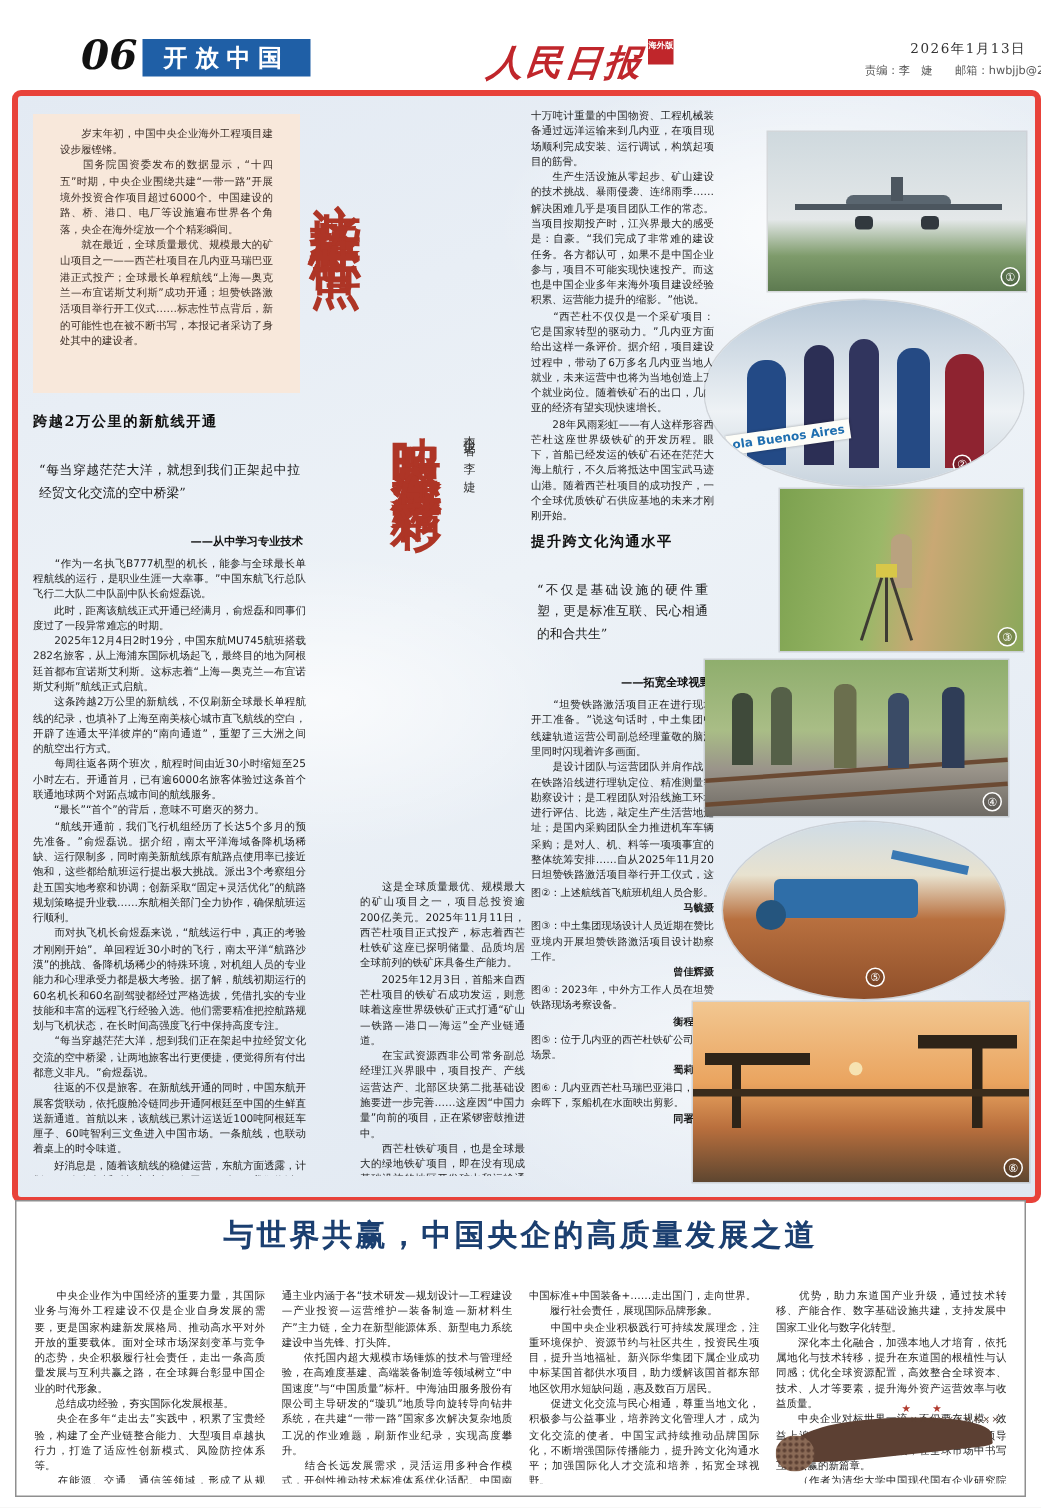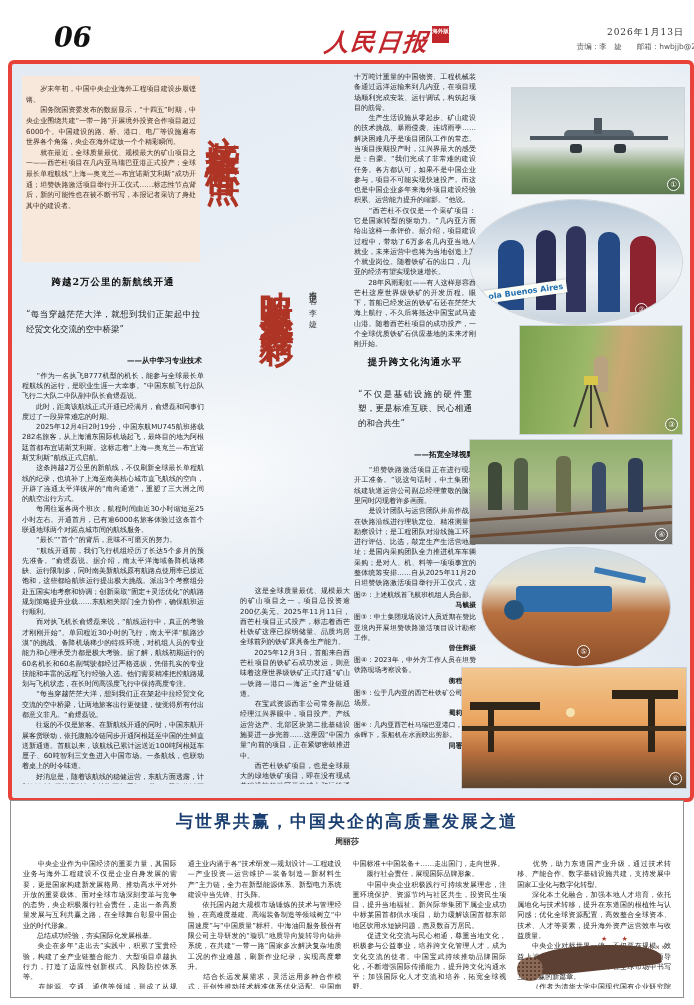--- a/index.html
+++ b/index.html
@@ -18,33 +18,33 @@
   .hdr-r .d1{font:9px "DejaVu Serif",serif;color:#333;letter-spacing:1px;}
   .hdr-r .d2{font:7.5px "DejaVu Sans",sans-serif;color:#555;margin-top:3px;}
   
   #feature{position:absolute;left:8px;top:60px;width:678px;height:734px;border:4px solid #e8423a;border-radius:6px;
            box-sizing:content-box;background:
            radial-gradient(ellipse 300px 160px at 78% 12%, rgba(255,255,255,.85), rgba(255,255,255,0) 70%),
            radial-gradient(ellipse 260px 140px at 30% 55%, rgba(255,255,255,.7), rgba(255,255,255,0) 70%),
            radial-gradient(ellipse 320px 180px at 70% 88%, rgba(255,255,255,.6), rgba(255,255,255,0) 70%),
            linear-gradient(160deg,#e3eaf3 0%,#edf2f7 45%,#dfe7f1 100%);overflow:hidden;}
   .introbox{position:absolute;left:10px;top:12px;width:178px;height:186px;background:#f8e8db;
-            padding:8px 4px;box-sizing:border-box;font-size:7px;line-height:1.52;text-align:justify;
+            padding:8px 18px;box-sizing:border-box;font-size:7px;line-height:1.52;text-align:justify;
             white-space:pre-line;color:#3a2d26;overflow:hidden;}
   .vhead{position:absolute;writing-mode:vertical-rl;text-orientation:upright;color:#ae3526;
          font-family:"DejaVu Serif",serif;font-weight:bold;font-size:34px;letter-spacing:6px;}
   #vh1{left:188px;top:44px;height:440px;}
   #vh2{left:242px;top:200px;height:390px;}
   .vbyline{position:absolute;left:294px;top:220px;height:120px;writing-mode:vertical-rl;text-orientation:upright;
            font-size:8px;color:#333;letter-spacing:2px;}
   .newscol{position:absolute;font-size:7px;line-height:1.47;text-align:justify;color:#1f1f1f;overflow:hidden;}
   #col1{left:10px;top:206px;width:182px;height:514px;}
   #col2{left:228px;top:522px;width:110px;height:198px;}
   #col3{left:342px;top:8px;width:122px;height:514px;}
-  .sec-title{font-size:9.5px;font-weight:bold;text-align:center;color:#111;margin:5px 0 4px;
+  .sec-title{font-size:9.5px;font-weight:bold;text-align:left;color:#111;margin:5px 0 4px;
              font-family:"DejaVu Serif",serif;letter-spacing:1px;}
   .sec-quote{font-family:"DejaVu Serif",serif;font-size:8.5px;line-height:1.75;color:#1a1a1a;
              margin:18px 4px;text-align:justify;}
   .sec-attr{font-size:7.5px;font-weight:bold;text-align:right;margin:1px 2px 5px;color:#111;}
   .bodytxt{white-space:pre-line;}
   #captions{position:absolute;left:342px;top:526px;width:122px;height:196px;font-size:6.8px;
             line-height:1.5;text-align:justify;color:#1c1c1c;overflow:hidden;}
   .cap{margin-bottom:2px;}
   .cap .credit{display:block;text-align:right;font-weight:bold;}
   
@@ -56,21 +56,21 @@
   #ph3{left:508px;top:262px;width:162px;height:108px;background:linear-gradient(100deg,#7ca14f 0%,#9ab868 40%,#c9a874 60%,#8aa85a 100%);}
   #ph4{left:458px;top:376px;width:202px;height:104px;background:linear-gradient(#8fae6d 0%,#a9bd86 45%,#9a948a 70%,#6e6a64 100%);}
   #ph5{left:470px;top:484px;width:188px;height:118px;border-radius:50%;background:linear-gradient(#cfdce6 0%,#e8e2cf 30%,#b8703f 55%,#8f4f2a 100%);}
   #ph6{left:450px;top:604px;width:224px;height:120px;background:linear-gradient(#f2c791 0%,#eaa45f 45%,#b96f3d 70%,#5e4630 100%);}
   .sil{position:absolute;background:#3c3f45;}
   .crew-sign{position:absolute;left:14px;bottom:26px;background:#fdfdf8;color:#1f6fb0;font:bold 8px "DejaVu Sans",sans-serif;
              padding:2px 4px;transform:rotate(-8deg);box-shadow:0 0 2px rgba(0,0,0,.3);}
   
   #bottom{position:absolute;left:10px;top:800px;width:674px;height:198px;border:1px solid #8f8f8f;background:#fff;box-sizing:border-box;}
   #bottom .bt{margin-top:9px;text-align:center;font-family:"DejaVu Serif",serif;font-weight:bold;
-              font-size:17px;color:#1b3f70;letter-spacing:2px;}
+              font-size:20px;color:#1b3f70;letter-spacing:2px;}
   #bottom .ba{text-align:center;font-size:8px;color:#333;margin-top:3px;font-weight:bold;}
   .bcols{position:absolute;left:12px;right:12px;top:58px;bottom:8px;display:flex;gap:11px;}
   .bcol{flex:1;font-size:7px;line-height:1.47;text-align:justify;color:#1f1f1f;overflow:hidden;
         white-space:pre-line;}
   #bcol4wrap{flex:1;position:relative;overflow:hidden;}
   #bcol4wrap .bcoltxt{font-size:7px;line-height:1.47;text-align:justify;color:#1f1f1f;white-space:pre-line;}
   
   #ktlogo{position:absolute;right:2px;bottom:2px;width:152px;height:52px;}
   #ktlogo .sw1{position:absolute;left:6px;top:10px;width:138px;height:26px;background:#5c4033;
                border-radius:50% 90% 10% 50%/90% 100% 10% 40%;transform:rotate(-6deg);}
@@ -81,20 +81,21 @@
   #ktlogo .stars{position:absolute;left:84px;top:0px;color:#b03a2e;font-size:7px;letter-spacing:6px;}
   #ktlogo .dots{position:absolute;right:2px;top:8px;color:#5c4033;font-size:6px;letter-spacing:1px;}
 </style>
 </head>
 <body>
 
 <div id="page">
 
   <div id="hdr">
     <div class="pagenum">06</div>
+    <div class="secbox">开放中国</div>
     <div class="masthead">
       <span class="mh">人民日报</span><span class="mh-ed">海外版</span>
     </div>
     <div class="hdr-r">
       <div class="d1">2026年1月13日　星期二</div>
       <div class="d2">责编：李　婕　　邮箱：hwbjjb@222.com</div>
     </div>
   </div>
 
   <div id="feature">
@@ -206,21 +207,20 @@
       <div class="sil" style="left:150px;top:22px;width:66px;height:9px;background:#2e2418;"></div>
       <div class="sil" style="left:186px;top:22px;width:7px;height:62px;background:#2e2418;"></div>
       <div class="sil" style="left:0px;top:58px;width:224px;height:5px;background:#3a2c1c;"></div>
       <div class="sil" style="left:104px;top:40px;width:9px;height:9px;border-radius:50%;background:#f6e3b2;"></div>
       <div class="pmark">⑥</div>
     </div>
   </div>
 
   <div id="bottom">
     <div class="bt">与世界共赢，中国央企的高质量发展之道</div>
-    <div class="ba">周丽莎</div>
     <div class="bcols">
       <div class="bcol">　　中央企业作为中国经济的重要力量，其国际业务与海外工程建设不仅是企业自身发展的需要，更是国家构建新发展格局、推动高水平对外开放的重要载体。面对全球市场深刻变革与竞争的态势，央企积极履行社会责任，走出一条高质量发展与互利共赢之路，在全球舞台彰显中国企业的时代形象。
 　　总结成功经验，夯实国际化发展根基。
 　　央企在多年“走出去”实践中，积累了宝贵经验，构建了全产业链整合能力、大型项目卓越执行力，打造了适应性创新模式、风险防控体系等。
 　　在能源、交通、通信等领域，形成了从规划、设计、建设到运营维护的全周期服务优势，增强了项目整体竞争力。中国能建聚焦能源电力水利主责主业，贯通打</div>
       <div class="bcol">通主业内涵于各“技术研发—规划设计—工程建设—产业投资—运营维护—装备制造—新材料生产”主力链，全力在新型能源体系、新型电力系统建设中当先锋、打头阵。
 　　依托国内超大规模市场锤炼的技术与管理经验，在高难度基建、高端装备制造等领域树立“中国速度”与“中国质量”标杆。中海油田服务股份有限公司主导研发的“璇玑”地质导向旋转导向钻井系统，在共建“一带一路”国家多次解决复杂地质工况的作业难题，刷新作业纪录，实现高度攀升。
 　　结合长远发展需求，灵活运用多种合作模式，开创性推动技术标准体系优化适配。中国南电集团在共建“一带一路”国家布局建设了生产制造基地，实现“中国技术+</div>
       <div class="bcol">中国标准+中国装备+……走出国门，走向世界。
 　　履行社会责任，展现国际品牌形象。

